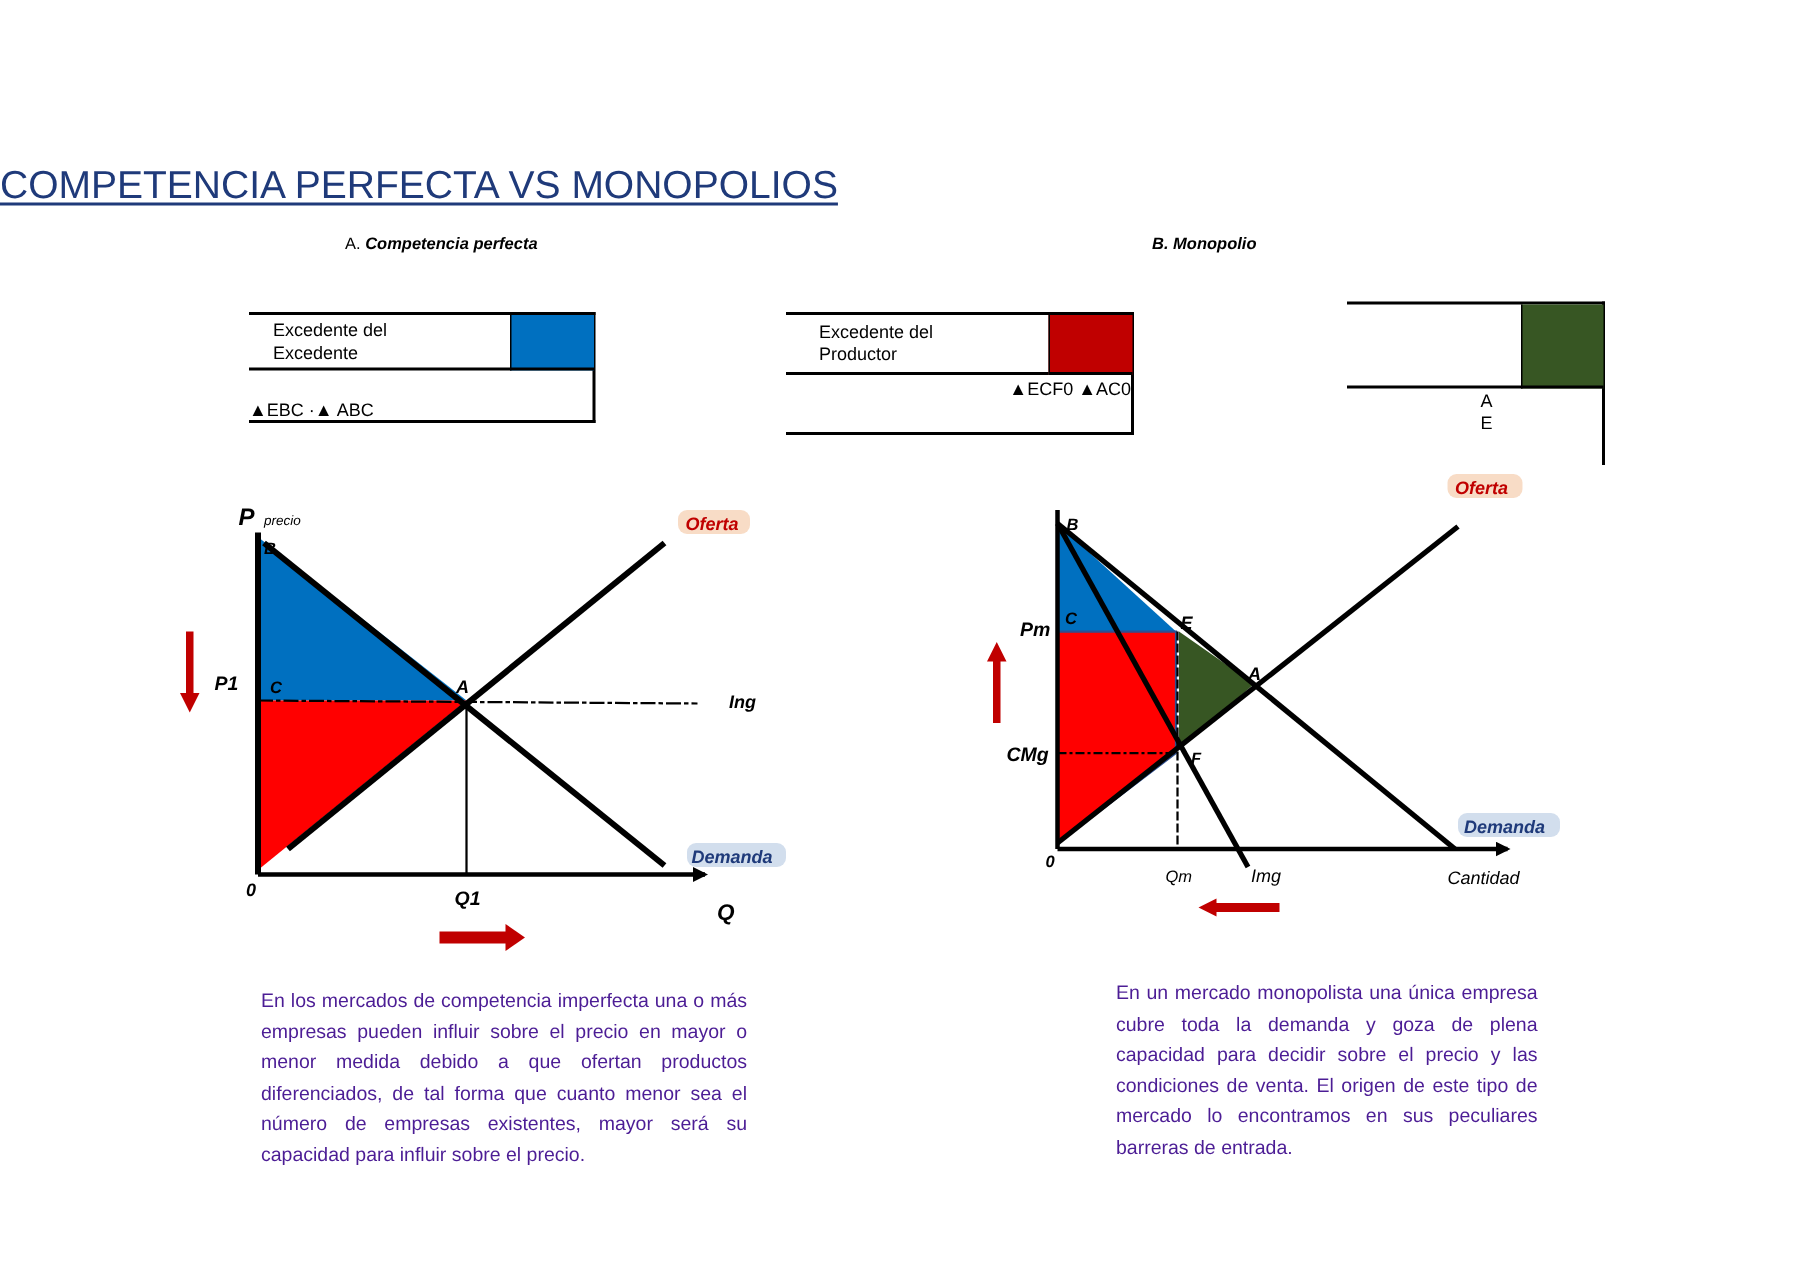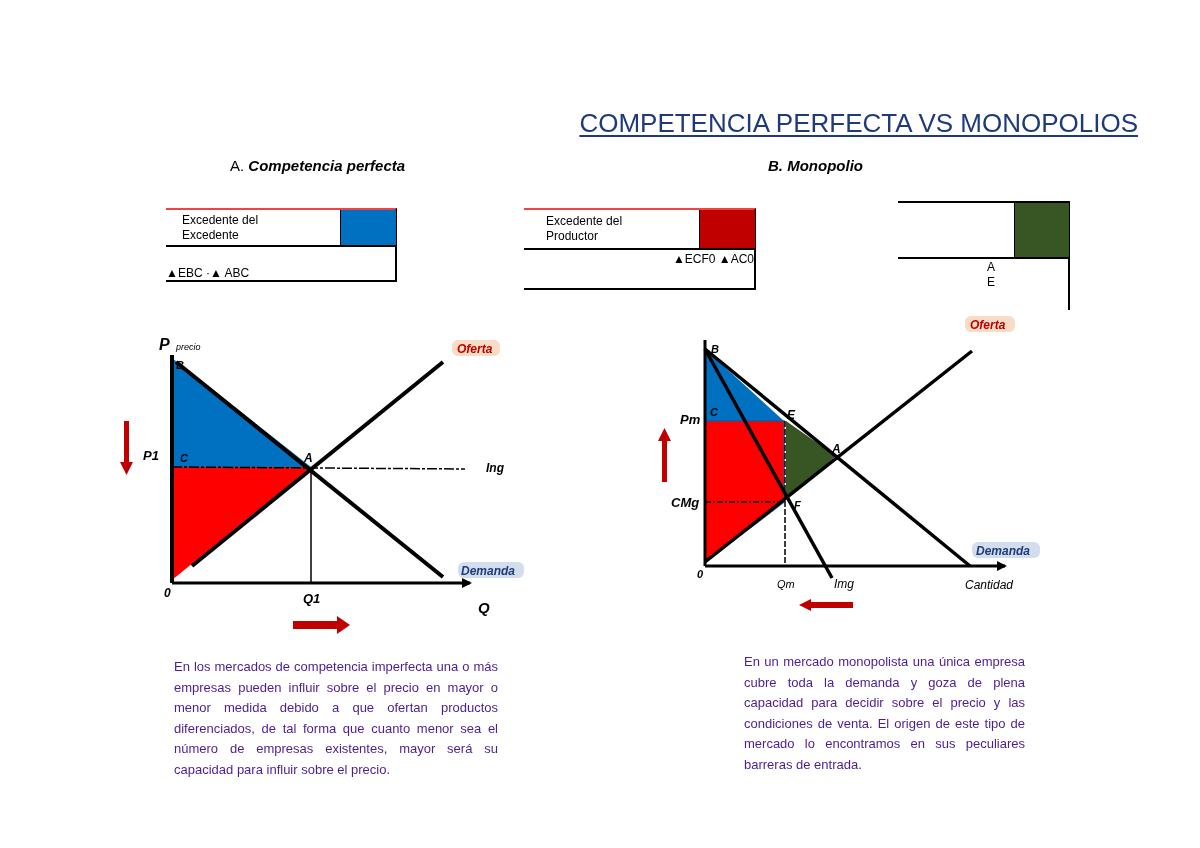--- a/index.html
+++ b/index.html
@@ -1,21 +1,21 @@
 <!DOCTYPE html>
 <html><head>
 <meta charset="utf-8">
 <style>
   html, body { margin: 0; padding: 0; background: #ffffff; }
   body { width: 1200px; height: 848px; position: relative; overflow: hidden; font-family: "Liberation Sans", sans-serif; color: #000; }
   .abs { position: absolute; }
-  #title { left: 0; width: 1138px; top: 108px; text-align: right; font-size: 26px; color: #1f3a7a; text-decoration: underline; text-decoration-thickness: 2px; text-underline-offset: 3px; letter-spacing: 0px; }
-  .section-label { font-size: 15px; }
+  #title { left: 0; width: 1138px; top: 108px; text-align: left; font-size: 26px; color: #1f3a7a; text-decoration: underline; text-decoration-thickness: 2px; text-underline-offset: 3px; letter-spacing: 0px; }
+  .section-label { font-size: 11px; }
   .section-label b { font-style: italic; }
-  .legend-box { border-top: 2px solid #ef4444; border-bottom: 2px solid #000; border-right: 2px solid #000; }
+  .legend-box { border-top: 2px solid #000000; border-bottom: 2px solid #000; border-right: 2px solid #000; }
   .legend-text { font-size: 12px; line-height: 15px; color: #000; }
   .swatch { border-left: 1px solid #000; }
   .para { font-size: 13px; line-height: 20.5px; text-align: justify; color: #4c1d95; }
   svg text { font-family: "Liberation Sans", sans-serif; }
 </style>
 </head>
 <body>
 
 <div id="title" class="abs">COMPETENCIA PERFECTA VS MONOPOLIOS</div>
 

